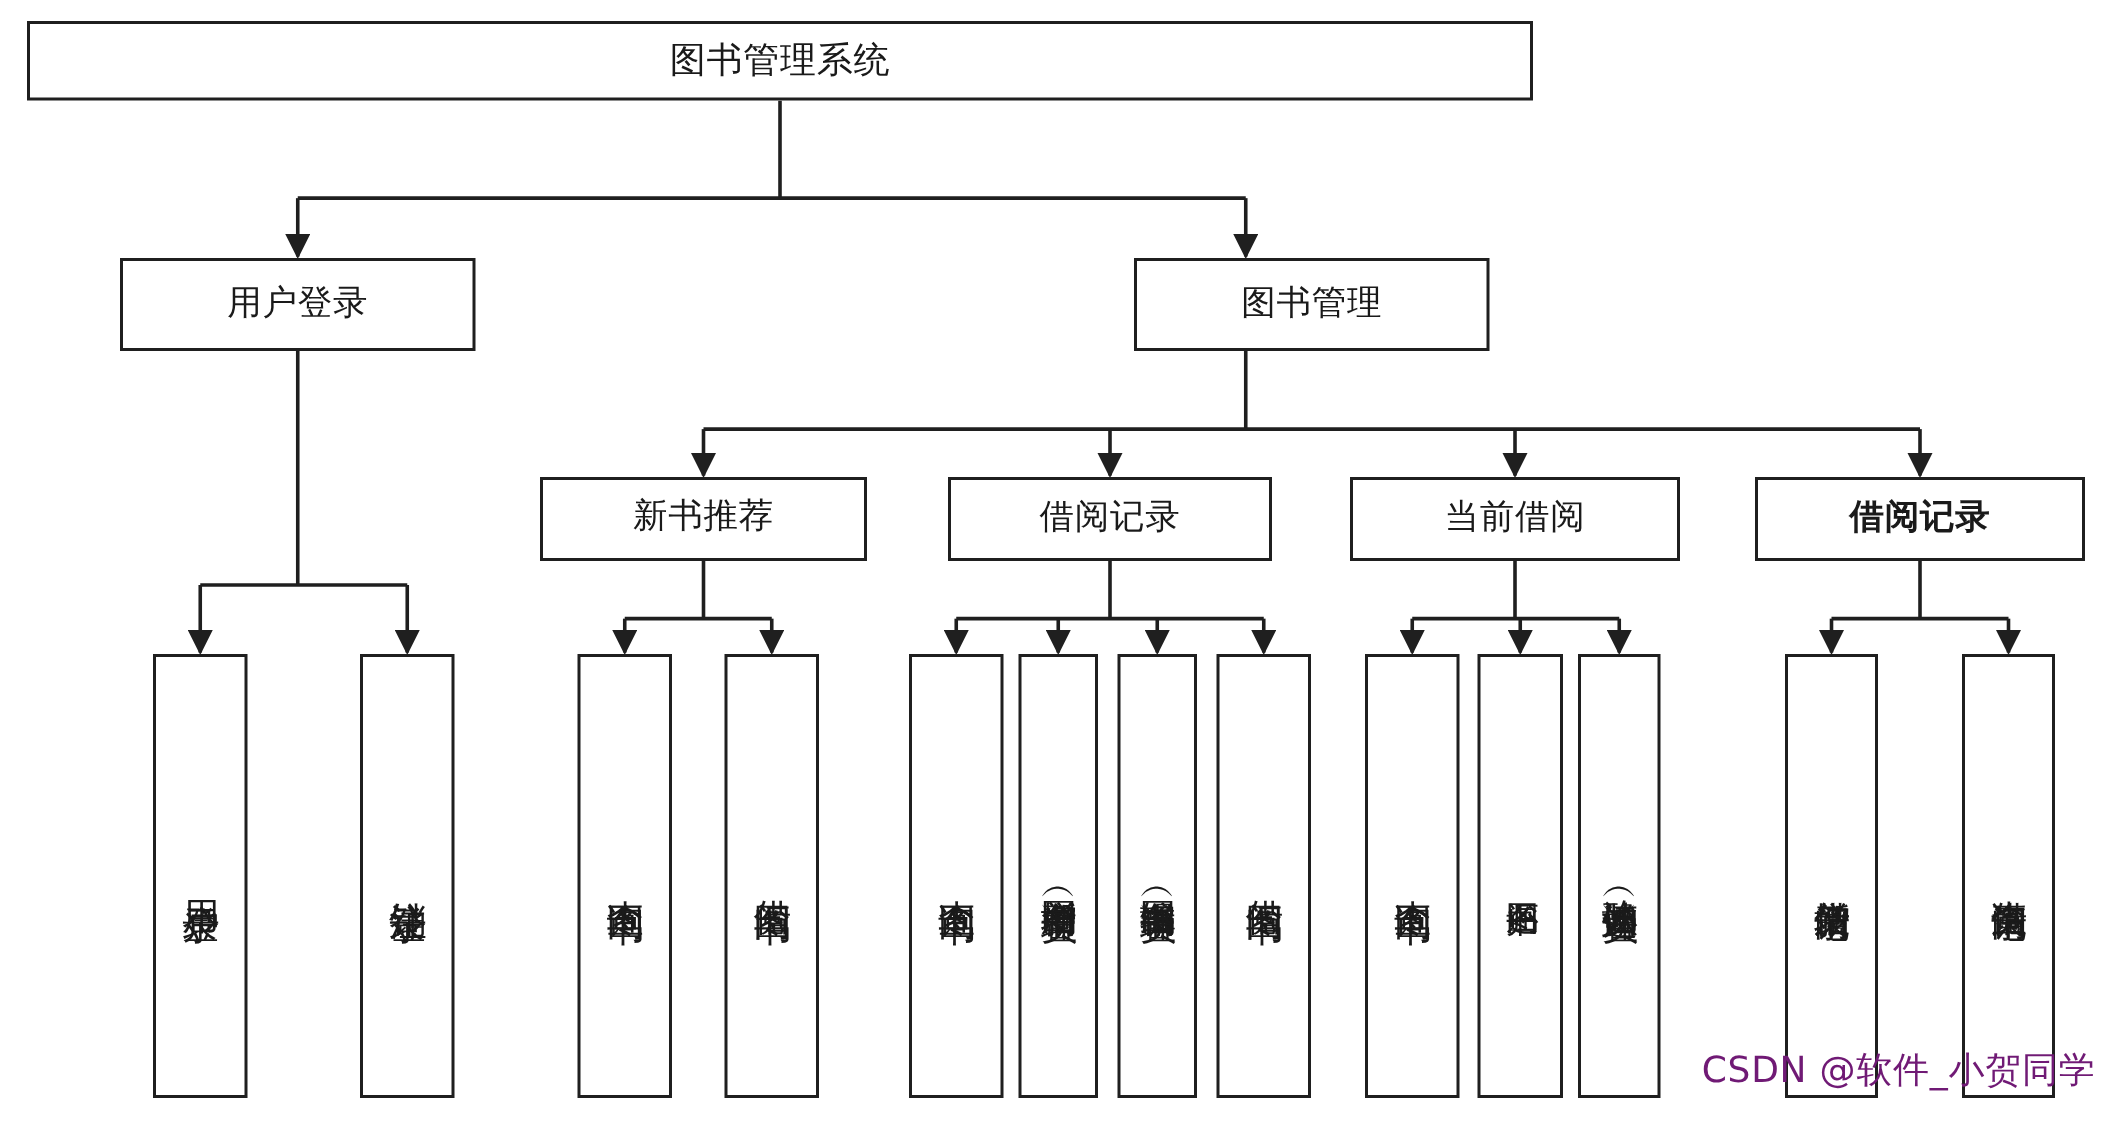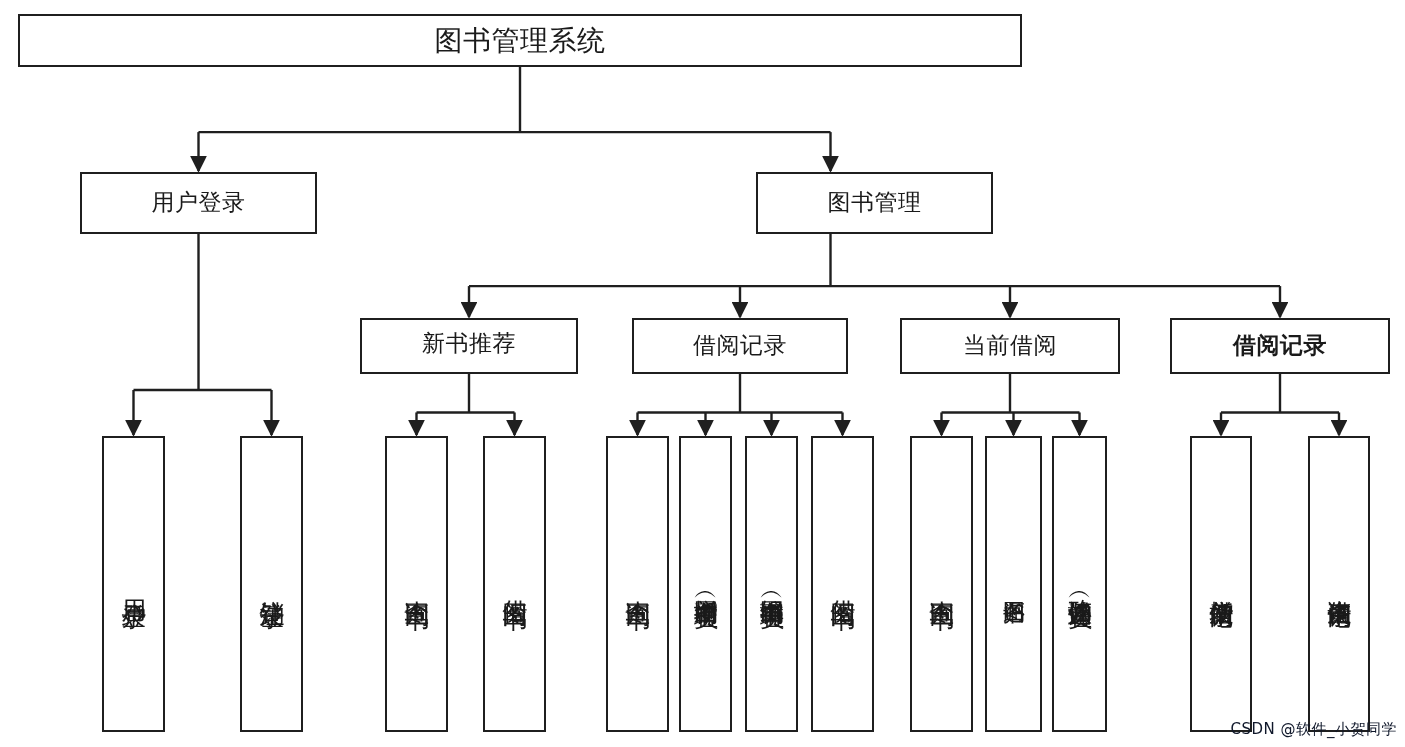--- a/index.html
+++ b/index.html
@@ -38,21 +38,21 @@
     display: block;
     text-align: center;
     line-height: 1.18;
     white-space: nowrap;
   }
   .node.horiz .label {
     font-size: 23px;
     letter-spacing: 0.5px;
   }
   .node.root .label {
-    font-size: 28px;
+    font-size: 24px;
     letter-spacing: 0.5px;
   }
   .node.vert {
     align-items: center;
     justify-content: center;
     padding: 4px 0;
   }
   .node.vert .label {
     writing-mode: vertical-rl;
     text-orientation: upright;
@@ -65,23 +65,23 @@
     font-size: 24px;
     letter-spacing: 1px;
   }
   .node.vert.narrow .label {
     font-size: 22px;
     letter-spacing: 0px;
   }
   #watermark {
     position: absolute;
     right: 8px;
-    bottom: 8px;
-    font-size: 15px;
-    color: #0f172a;
+    bottom: 18px;
+    font-size: 24px;
+    color: #701a75;
     letter-spacing: 0.5px;
     white-space: nowrap;
     pointer-events: none;
   }
 </style>
 </head>
 <body>
 
 <div id="canvas">
 

